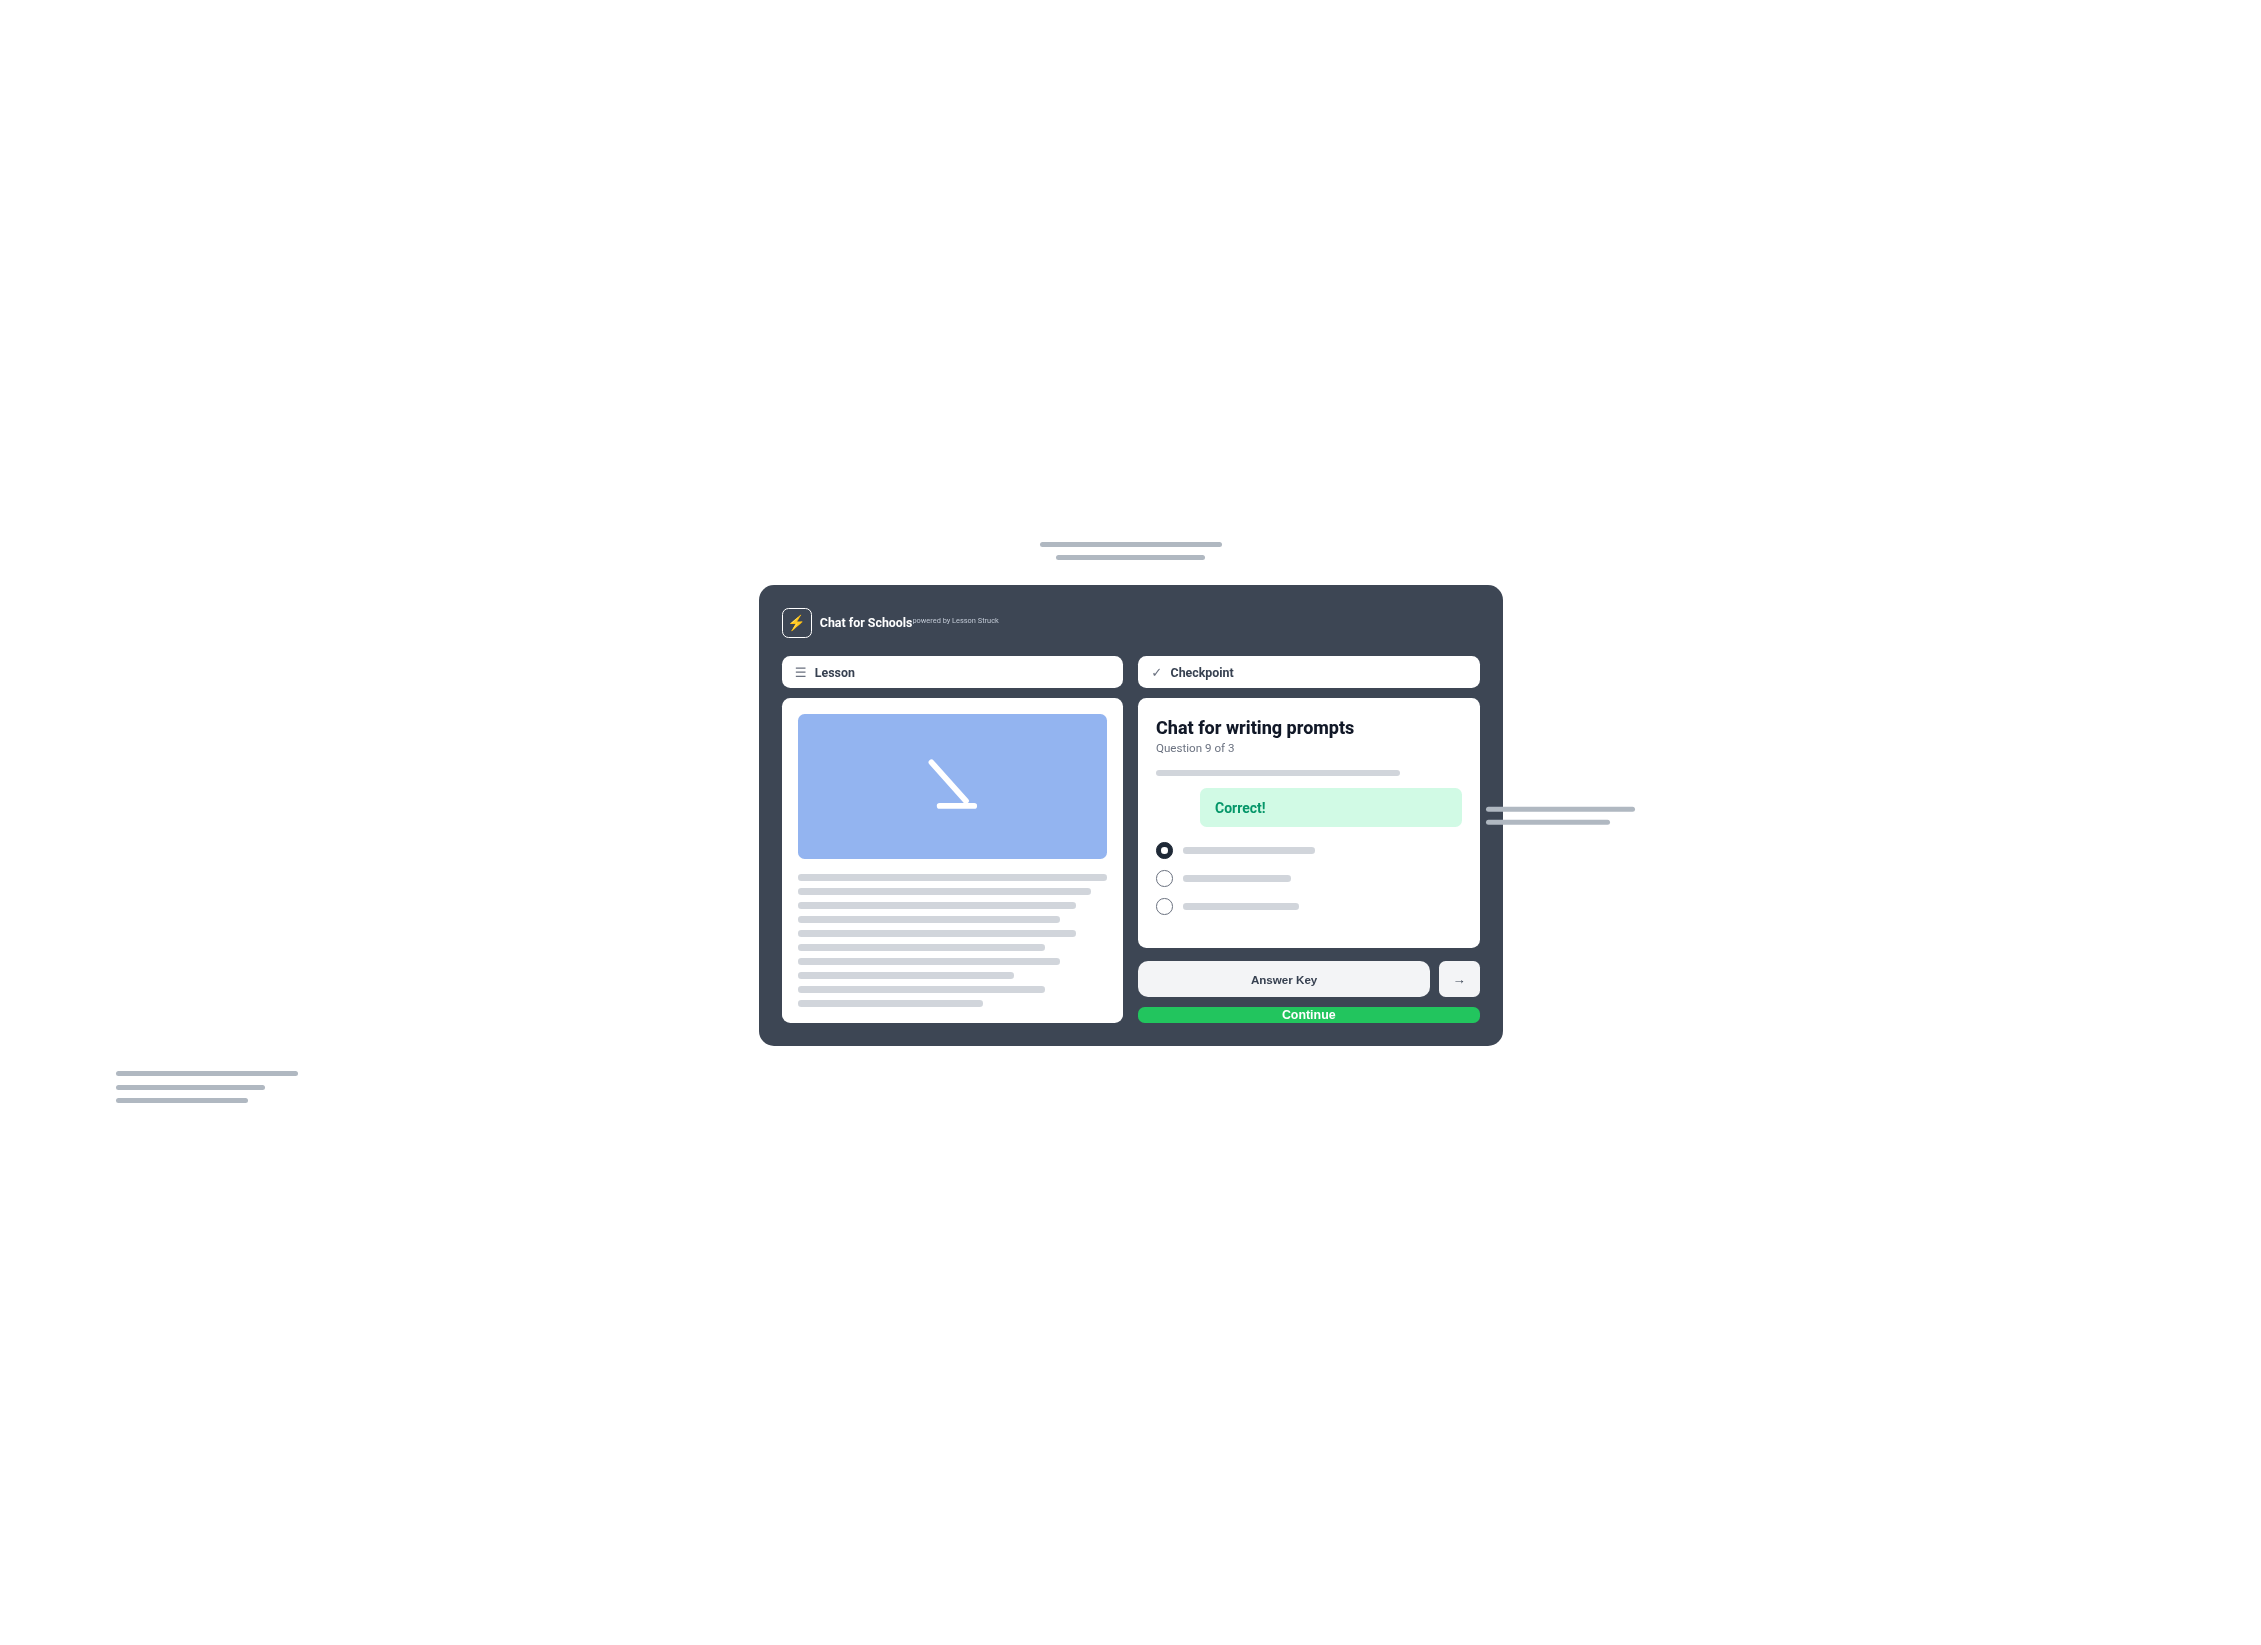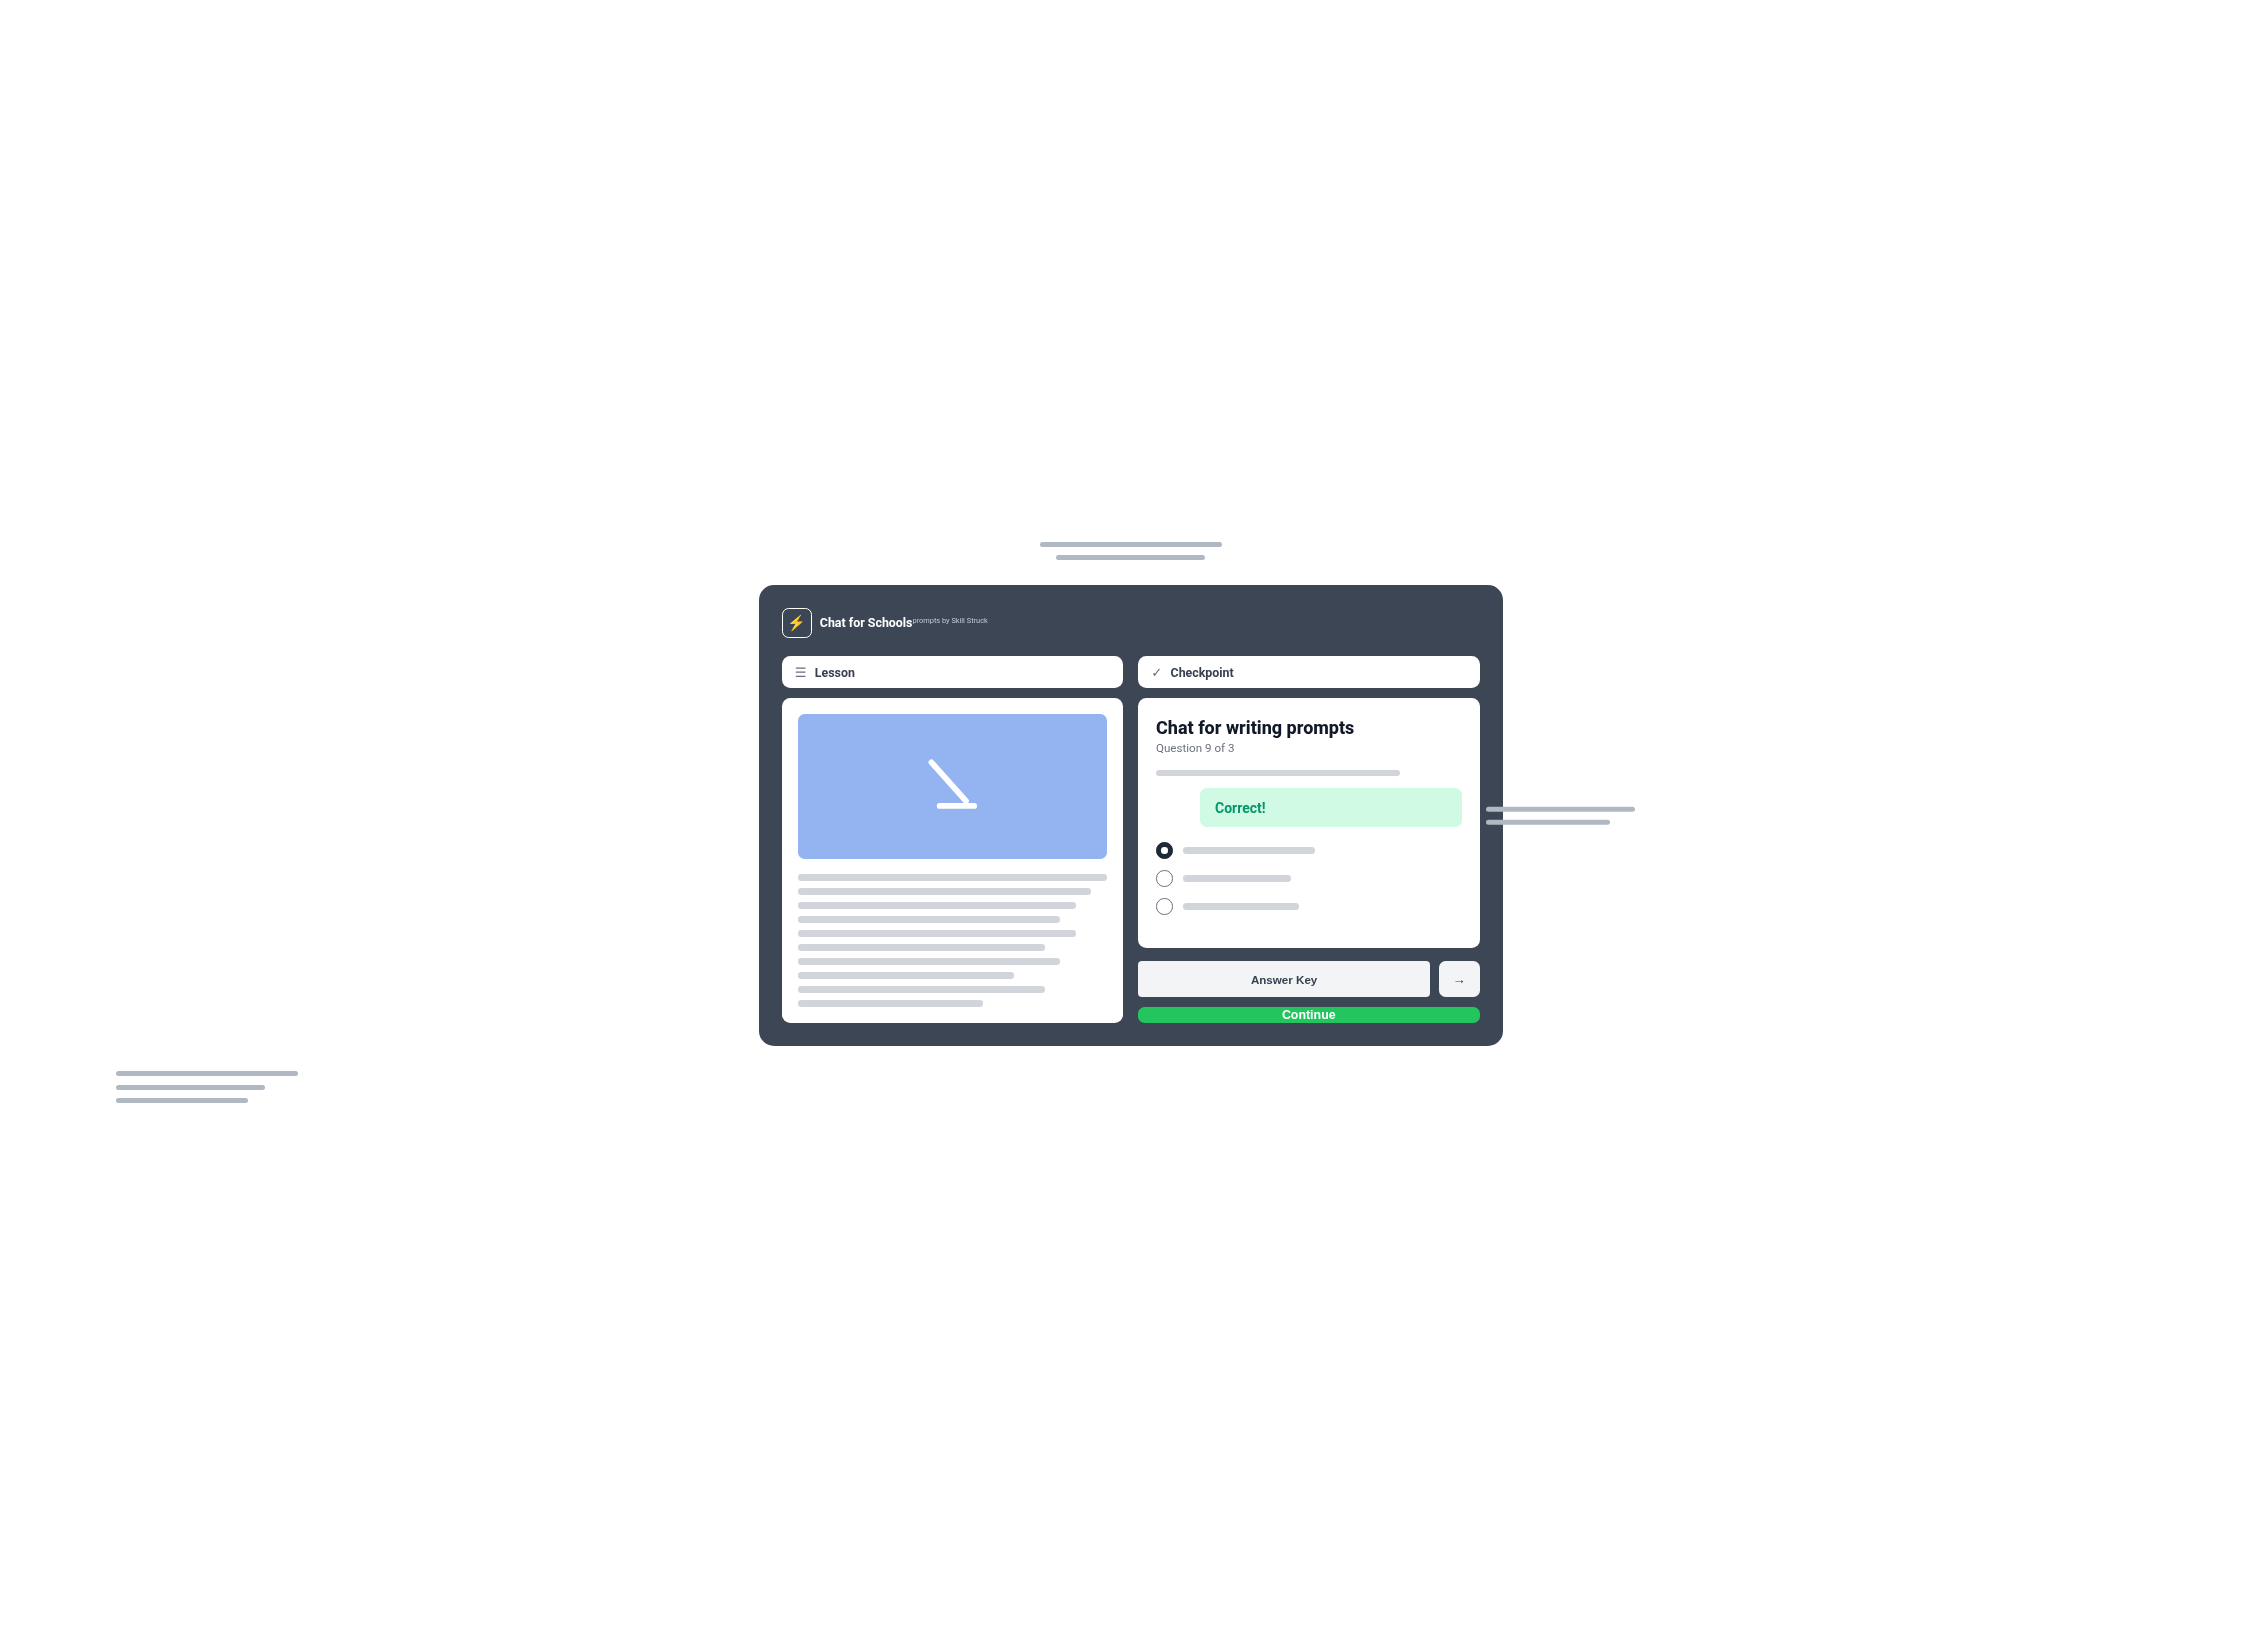--- a/index.html
+++ b/index.html
@@ -259,21 +259,21 @@
     
     .buttons-row {
       display: flex;
       gap: 8.3px;
       margin-top: 3.3px;
     }
     .answer-key-btn {
       flex: 1;
       background: #f3f4f6;
       border: none;
-      border-radius: 4px;
+      border-radius: 10px;
       padding: 10.8px 13.2px;
       font-size: 11.6px;
       font-weight: 600;
       color: #374151;
       cursor: pointer;
     }
     .arrow-btn {
       background: #f3f4f6;
       border: none;
       border-radius: 6.6px;
@@ -349,21 +349,21 @@
 <div class="window-wrapper">
 
   <div class="app-window">
 
     <div class="app-header">
       <div class="logo-box">
         <span class="logo-bolt">⚡</span>
       </div>
       <div class="logo-text-group">
         <span class="logo-title">Chat for Schools</span>
-        <span class="logo-subtitle">prompts by Skill Struck</span>
+        <span class="logo-subtitle">powered by Lesson Struck</span>
       </div>
     </div>
 
     <div class="panels">
 
       <div class="left-panel">
 
         <div class="tab-bar">
           <span class="tab-icon">☰</span>
           <span class="tab-label">Lesson</span>

